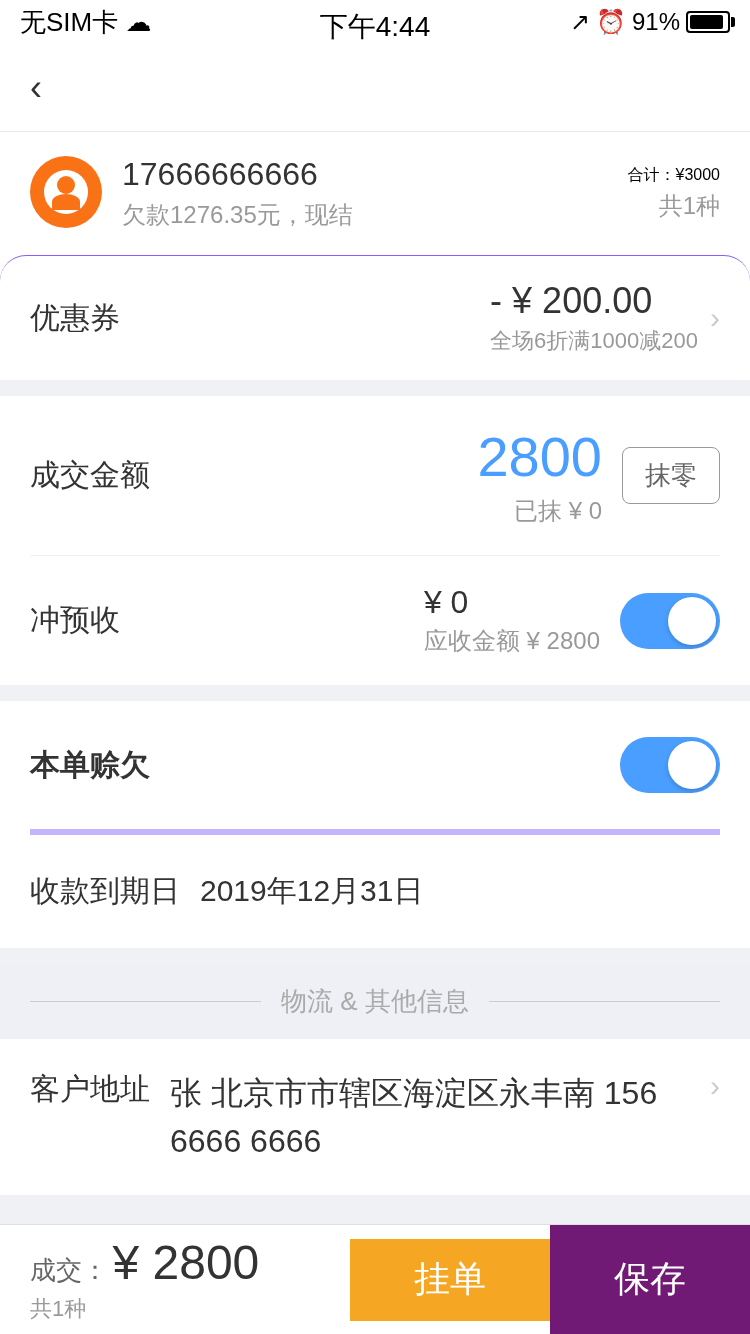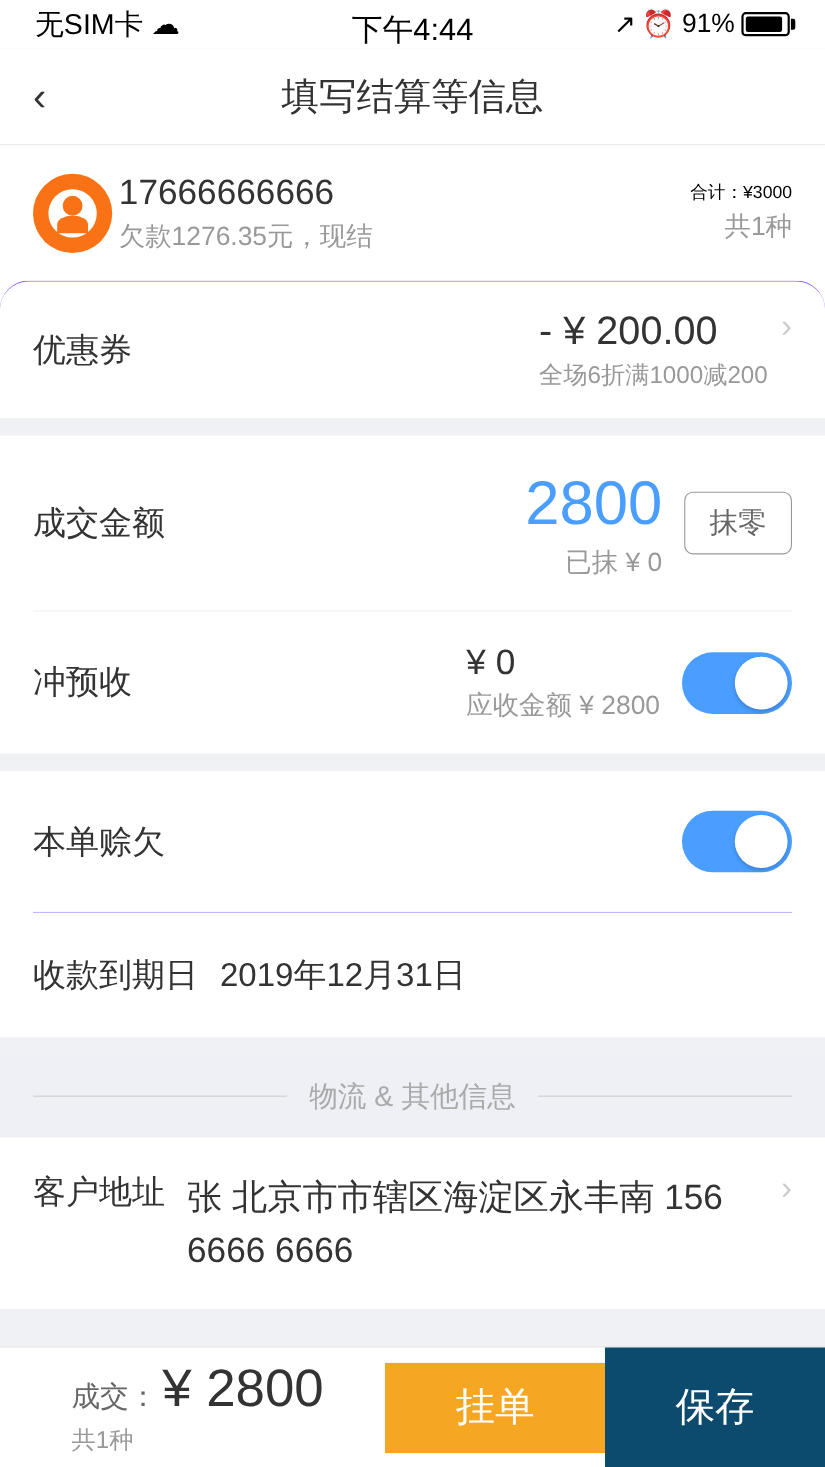--- a/index.html
+++ b/index.html
@@ -14,21 +14,21 @@
     }
 
     
     .status-bar {
       width: 750px;
       height: 44px;
       background: #fff;
       display: flex;
       align-items: center;
       justify-content: space-between;
-      padding: 0 32px;
+      padding: 0 20px;
     }
     .status-left {
       font-size: 26px;
       color: #000;
       display: flex;
       align-items: center;
       gap: 8px;
     }
     .status-center {
       font-size: 28px;
@@ -111,22 +111,22 @@
 
     
     .user-row {
       padding: 24px 30px;
       display: flex;
       align-items: center;
       justify-content: space-between;
     }
     .user-left {
       display: flex;
-      align-items: center;
-      gap: 6px;
+      align-items: flex-start;
+      gap: 20px;
     }
     .avatar {
       width: 72px;
       height: 72px;
       border-radius: 50%;
       background: #f97316;
       display: flex;
       align-items: center;
       justify-content: center;
     }
@@ -186,20 +186,21 @@
       align-items: center;
       justify-content: space-between;
       border-radius: 26px;
     }
     .coupon-label {
       font-size: 30px;
       color: #333;
     }
     .coupon-right {
       display: flex;
+      align-items: center;
       gap: 12px;
     }
     .coupon-amount {
       font-size: 36px;
       font-weight: 500;
       color: #333;
     }
     .coupon-desc {
       font-size: 22px;
       color: #999;
@@ -295,21 +296,22 @@
     .debit-section {
       background: #fff;
       margin-bottom: 16px;
       padding: 0 30px;
     }
     .debit-row {
       padding: 36px 0;
       display: flex;
       align-items: center;
       justify-content: space-between;
-      border-bottom: 1px solid #c4b5fd;
+      border-bottom: 6px solid #c4b5fd;
+      font-weight: bold;
     }
     .debit-row:last-child {
       border-bottom: none;
     }
 
     
     .due-date-row {
       padding: 36px 0;
       display: flex;
       align-items: center;
@@ -358,21 +360,20 @@
       width: 750px;
       height: 110px;
       background: #fff;
       display: flex;
       align-items: center;
       border-top: 1px solid #e0e0e0;
     }
     .bottom-summary {
       flex: 1;
       padding: 0 30px;
-      margin-left: 35px;
     }
     .bottom-deal {
       font-size: 26px;
       color: #666;
     }
     .bottom-amount {
       font-size: 48px;
       font-weight: 500;
       color: #333;
     }
@@ -389,21 +390,21 @@
       align-items: center;
       justify-content: center;
       font-size: 36px;
       color: #fff;
       font-weight: 500;
       cursor: pointer;
     }
     .btn-save {
       width: 200px;
       height: 110px;
-      background: #0c4a6e;
+      background: #701a75;
       display: flex;
       align-items: center;
       justify-content: center;
       font-size: 36px;
       color: #fff;
       font-weight: 500;
       cursor: pointer;
     }
 
     .gray-bg {
@@ -424,21 +425,20 @@
     <span>⏰</span>
     <span>91%</span>
     <div class="battery-icon">
       <div class="battery-fill"></div>
     </div>
   </div>
 </div>
 
 <div class="nav-bar">
   <div class="nav-back">‹</div>
-  <div class="nav-title">填写结算等信息</div>
 </div>
 
 <div class="content">
 
   <div class="card">
     <div class="user-row">
       <div class="user-left">
         <div class="avatar">
           <div class="avatar-icon"></div>
         </div>

